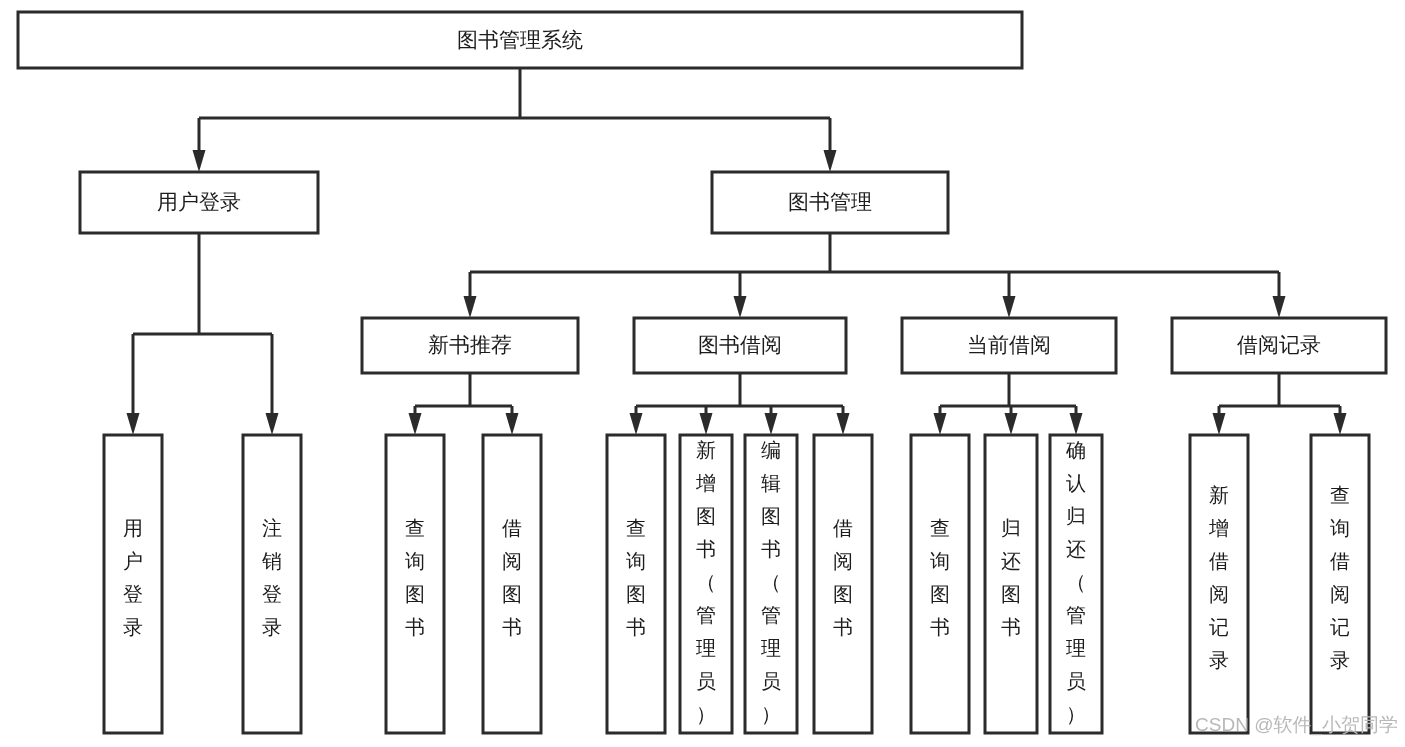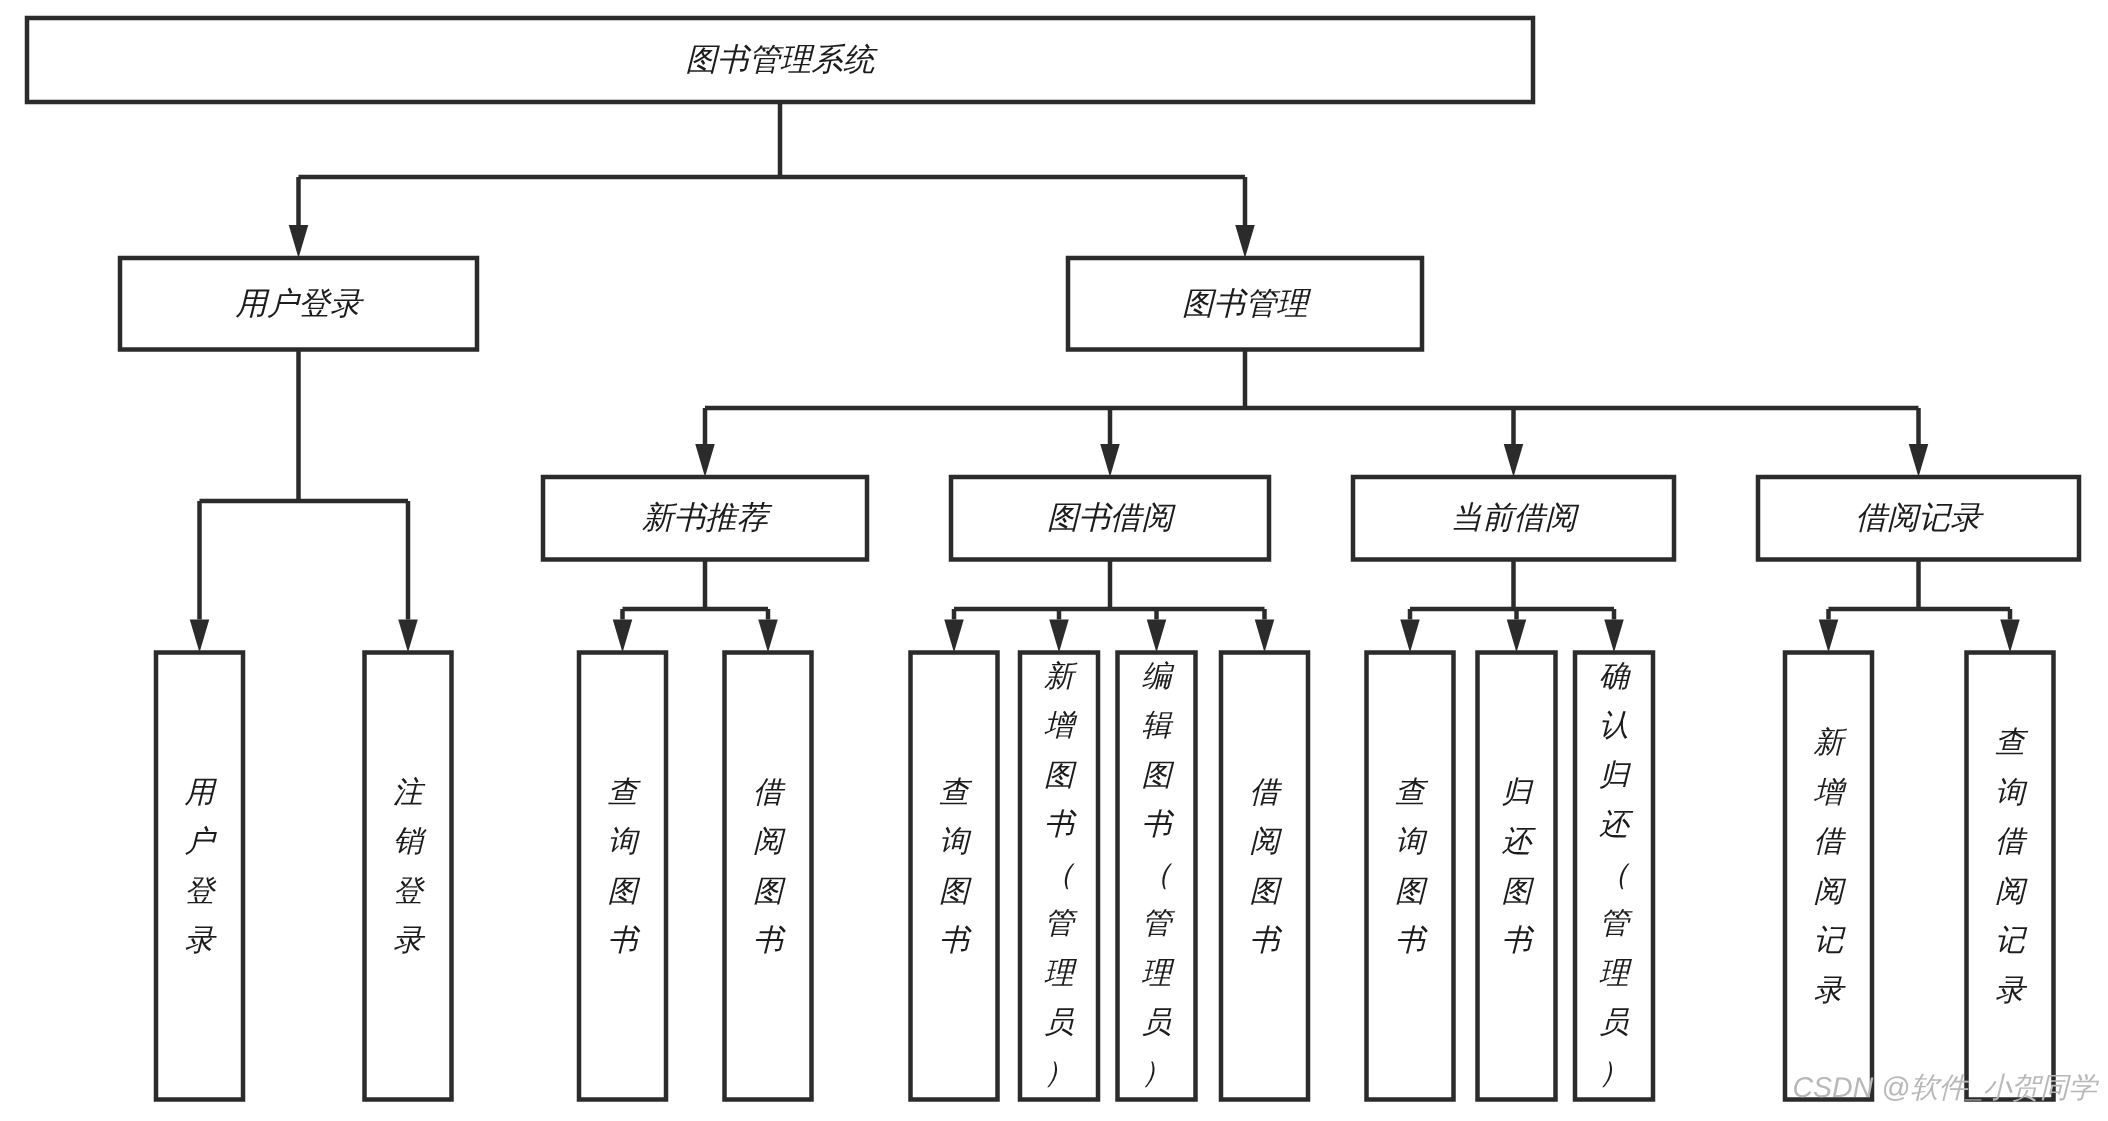--- a/index.html
+++ b/index.html
@@ -14,21 +14,20 @@
     font-family: "Liberation Sans", "DejaVu Sans", sans-serif;
     overflow: hidden;
     position: relative;
   }
   #diagram-root {
     position: absolute;
     left: 0;
     top: 0;
     width: 1405px;
     height: 732px;
-    font-style: italic;
   }
   svg.diagram-canvas {
     display: block;
     width: 1405px;
     height: 747px;
   }
   .node-box {
     fill: #ffffff;
     stroke: #2b2b2b;
     stroke-width: 3;

